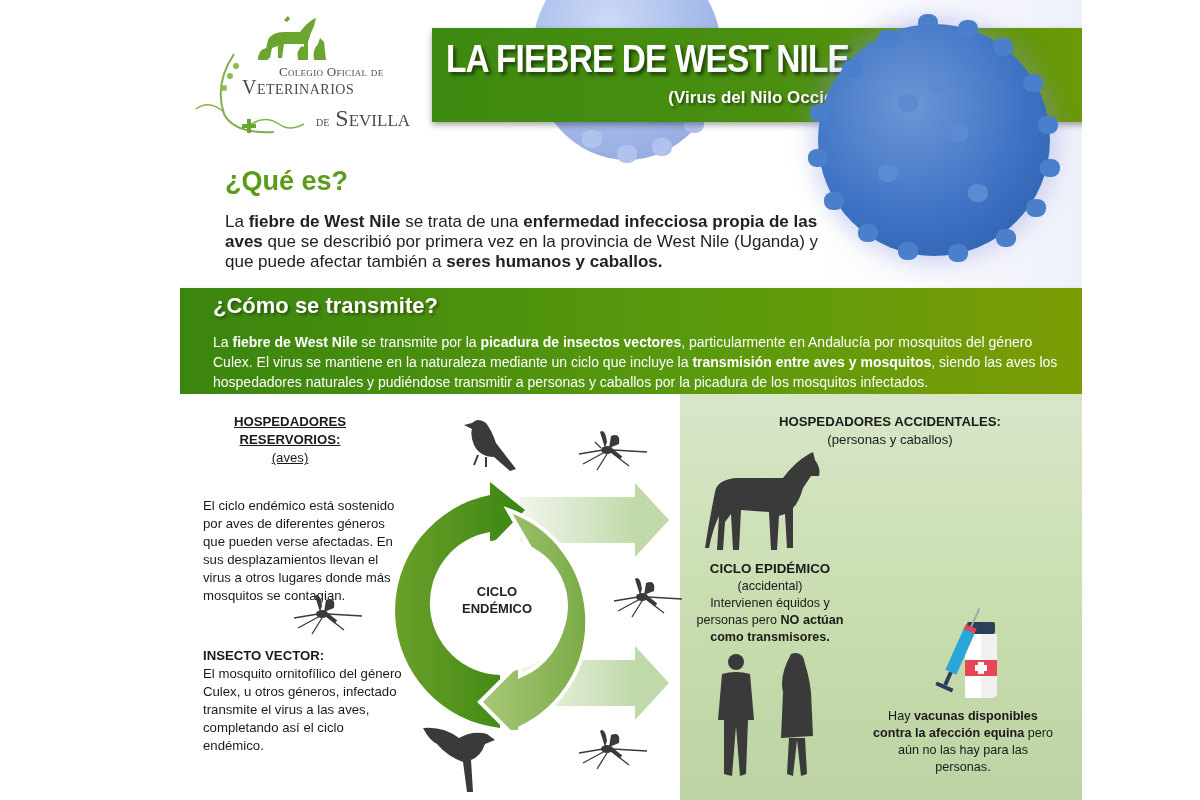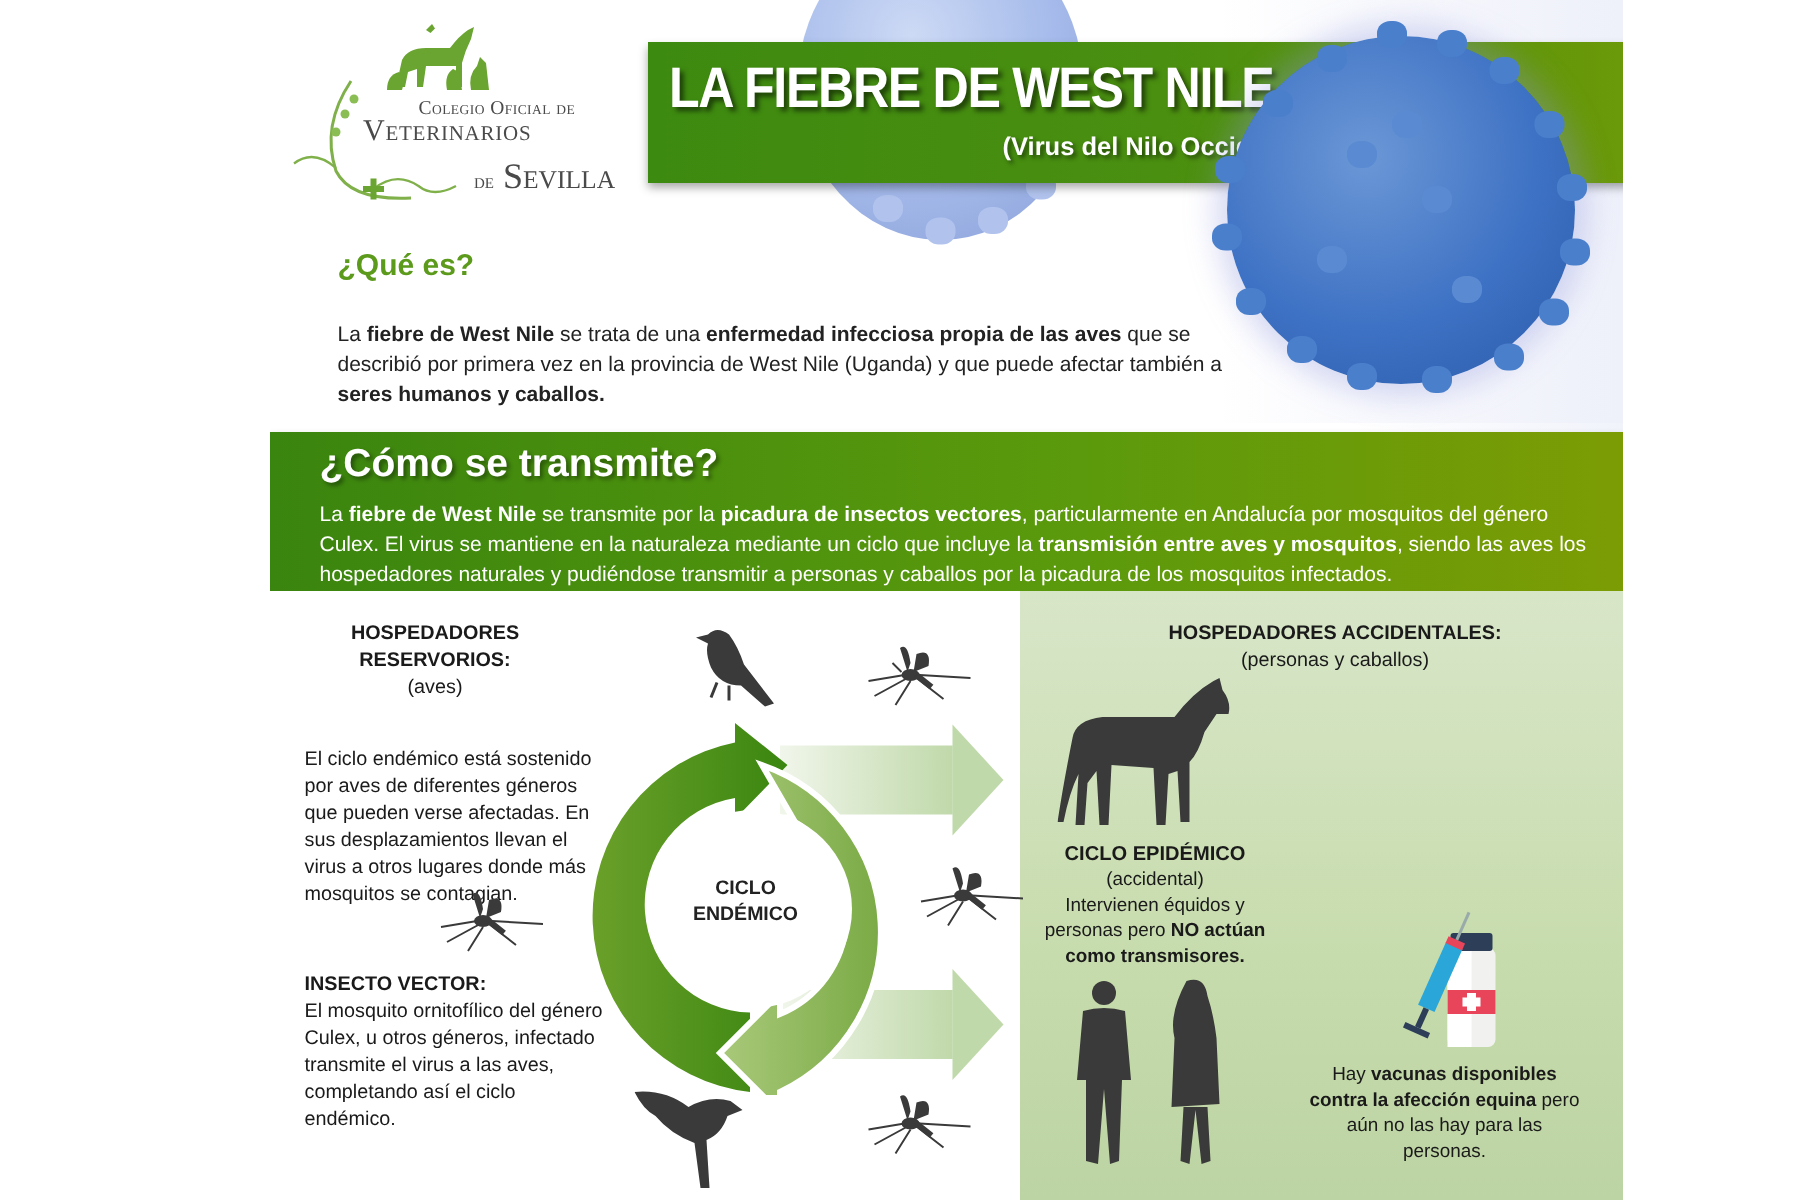--- a/index.html
+++ b/index.html
@@ -18,25 +18,25 @@
   .banner{position:absolute;left:252px;top:28px;width:684px;height:94px;background:linear-gradient(90deg,#3d8a10 0%,#4a8f10 50%,#6e9a08 100%);box-shadow:0 3px 6px rgba(0,0,0,.35);}
   .banner h1{margin:0;position:absolute;left:14px;top:10px;font-family:"Liberation Sans",sans-serif;font-weight:bold;font-size:38px;color:#fff;letter-spacing:-1px;text-shadow:3px 3px 4px rgba(0,0,0,.55);transform:scaleX(.88);transform-origin:left;white-space:nowrap;}
   .banner .sub{position:absolute;left:0;width:100%;top:60px;text-align:center;font-weight:bold;font-size:17px;color:#fff;text-shadow:2px 2px 3px rgba(0,0,0,.5);}
   
   .virus{position:absolute;border-radius:50%;}
   .virus-small{left:352px;top:-50px;width:190px;height:210px;background:radial-gradient(circle at 40% 35%,#c8d6f4 0%,#9fb6ea 50%,#7d97d6 100%);opacity:.9;}
   .virus-big{left:638px;top:24px;width:232px;height:232px;background:radial-gradient(circle at 40% 35%,#6b97d6 0%,#3e72c4 55%,#2b5aa9 100%);box-shadow:0 0 20px 8px rgba(140,150,220,.35);}
   .spike{position:absolute;width:20px;height:18px;border-radius:45%;background:#4a7fcc;}
   .virus-small .spike{background:#a9bdec;}
   
-  .q-title{position:absolute;left:45px;top:166px;font-size:20px;font-weight:bold;color:#5c9a1c;}
-  .q-text{position:absolute;left:45px;top:212px;width:600px;font-size:14px;line-height:20px;color:#222;}
+  .q-title{position:absolute;left:45px;top:166px;font-size:27px;font-weight:bold;color:#5c9a1c;}
+  .q-text{position:absolute;left:45px;top:212px;width:600px;font-size:17px;line-height:20px;color:#222;}
   
   .trans{position:absolute;left:0;top:288px;width:902px;height:106px;background:linear-gradient(90deg,#3a850f 0%,#5b9a0c 60%,#7c9c04 100%);box-shadow:0 3px 6px rgba(0,0,0,.3);}
-  .trans h2{margin:0;position:absolute;left:33px;top:5px;font-size:26px;font-weight:bold;color:#fff;text-shadow:2px 2px 3px rgba(0,0,0,.4);text-align:right;}
+  .trans h2{margin:0;position:absolute;left:33px;top:5px;font-size:22px;font-weight:bold;color:#fff;text-shadow:2px 2px 3px rgba(0,0,0,.4);text-align:right;}
   .trans p{margin:0;position:absolute;left:33px;top:44px;width:860px;font-size:14px;line-height:20px;color:#fff;}
   
   .lower-left{position:absolute;left:0;top:394px;width:500px;height:406px;background:#fff;}
   .lower-right{position:absolute;left:500px;top:394px;width:402px;height:406px;background:linear-gradient(180deg,#d8e6c8 0%,#c7dcad 60%,#bcd3a3 100%);}
   .col-text{position:absolute;font-size:13.2px;line-height:18px;color:#1a1a1a;}
   .center{text-align:center;}
   b{font-weight:bold;}
   .arrow-light{position:absolute;height:46px;background:linear-gradient(90deg,rgba(160,195,120,.15),rgba(140,185,100,.55));}
   .arrow-light:after{content:"";position:absolute;right:-34px;top:-14px;border-left:34px solid rgba(140,185,100,.55);border-top:37px solid transparent;border-bottom:37px solid transparent;}
   .cycle{position:absolute;left:200px;top:480px;width:290px;height:250px;}
@@ -122,21 +122,21 @@
   <div class="trans">
     <h2>¿Cómo se transmite?</h2>
     <p>
       <span>La </span><b>fiebre de West Nile</b><span> se transmite por la </span><b>picadura de insectos vectores</b><span>, particularmente en Andalucía por mosquitos del género Culex. El virus se mantiene en la naturaleza mediante un ciclo que incluye la </span><b>transmisión entre aves y mosquitos</b><span>, siendo las aves los hospedadores naturales y pudiéndose transmitir a personas y caballos por la picadura de los mosquitos infectados.</span>
     </p>
   </div>
 
   <div class="lower-left"></div>
   <div class="lower-right"></div>
 
-  <div class="col-text center" style="left:40px;top:413px;width:140px;">
+  <div class="col-text center" style="left:40px;top:413px;width:140px;text-decoration:underline;">
     <b>HOSPEDADORES</b><br>
     <b>RESERVORIOS:</b><br>
     <span>(aves)</span>
   </div>
   <div class="col-text" style="left:23px;top:467px;width:200px;margin-top:30px;">El ciclo endémico está sostenido por aves de diferentes géneros que pueden verse afectadas. En sus desplazamientos llevan el virus a otros lugares donde más mosquitos se contagian.</div>
 
   <div class="col-text" style="left:23px;top:647px;width:200px;">
     <b>INSECTO VECTOR:</b><br>
     <span>El mosquito ornitofílico del género Culex, u otros géneros, infectado transmite el virus a las aves, completando así el ciclo endémico.</span>
   </div>

